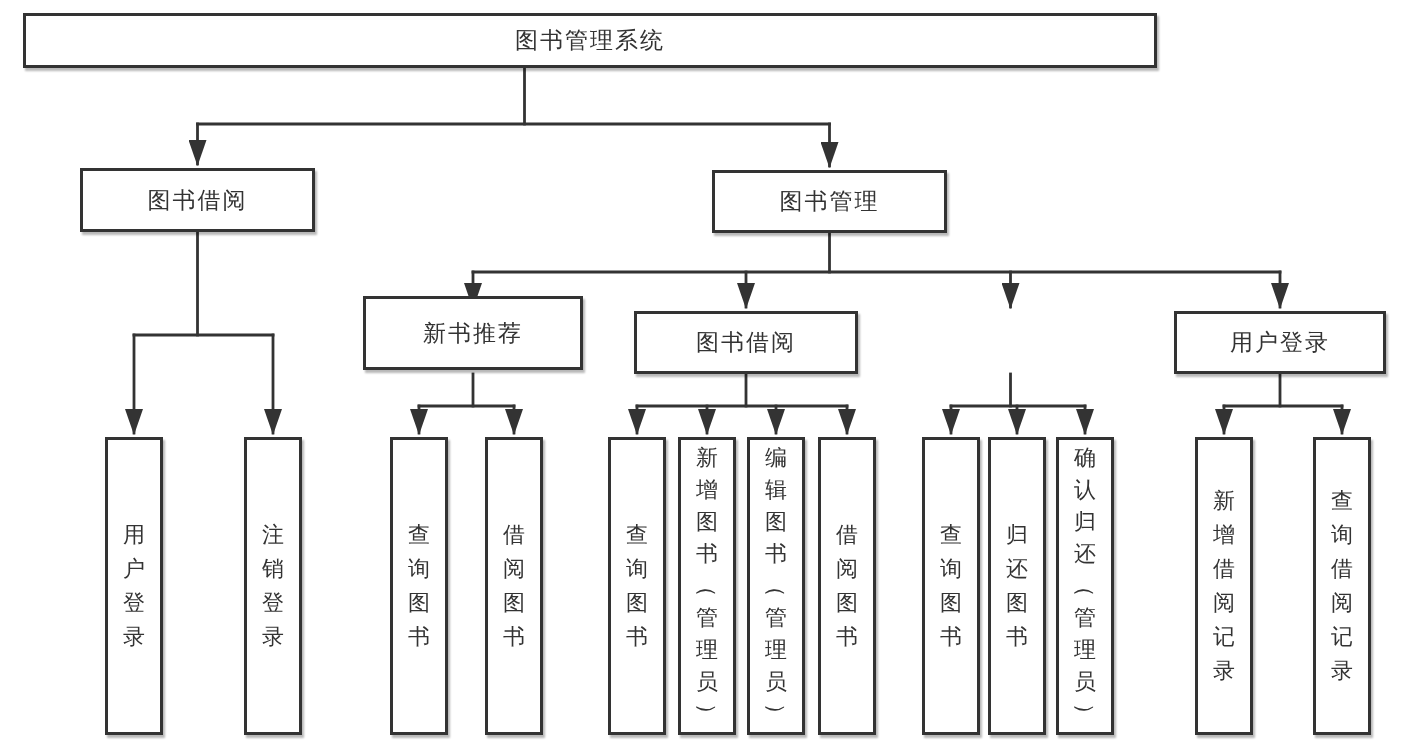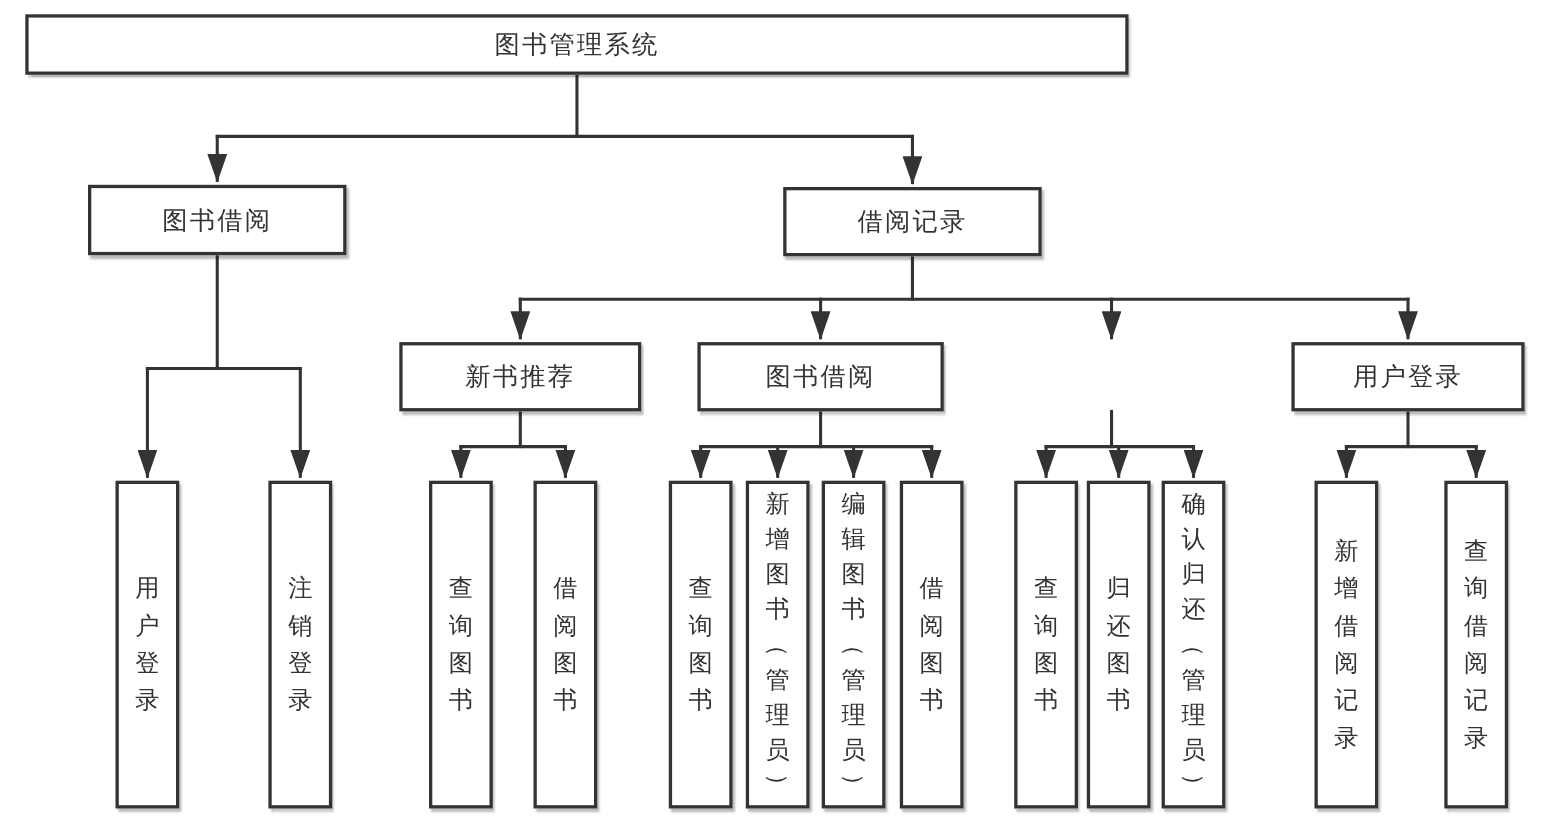--- a/index.html
+++ b/index.html
@@ -106,26 +106,26 @@
       <path d="M776,406 V433" marker-end="url(#arrow)"></path>
       <path d="M847,406 V433" marker-end="url(#arrow)"></path>
       <path d="M951,406 V433" marker-end="url(#arrow)"></path>
       <path d="M1017,406 V433" marker-end="url(#arrow)"></path>
       <path d="M1085,406 V433" marker-end="url(#arrow)"></path>
       <path d="M1224,406 V433" marker-end="url(#arrow)"></path>
       <path d="M1342,406 V433" marker-end="url(#arrow)"></path>
     </g>
   </svg>
 
-  <div class="node hbox" style="left:23px;top:13px;width:1003px;height:55px;">图书管理系统</div>
+  <div class="node hbox" style="left:23px;top:13px;width:1134px;height:55px;">图书管理系统</div>
 
   <div class="node hbox" style="left:80px;top:168px;width:235px;height:64px;">图书借阅</div>
-  <div class="node hbox" style="left:712px;top:170px;width:235px;height:63px;">借阅记录</div>
-
-  <div class="node hbox" style="left:363px;top:311px;width:220px;height:63px;">新书推荐</div>
+  <div class="node hbox" style="left:712px;top:170px;width:235px;height:63px;">图书管理</div>
+
+  <div class="node hbox" style="left:363px;top:296px;width:220px;height:74px;">新书推荐</div>
   <div class="node hbox" style="left:634px;top:311px;width:224px;height:63px;">图书借阅</div>
   <div class="node hbox" style="left:1174px;top:311px;width:212px;height:63px;">用户登录</div>
 
   <div class="node vbox" style="left:105px;">
       <span style="line-height: 34px; height: 34px;">用</span>
       <span style="line-height: 34px; height: 34px;">户</span>
       <span style="line-height: 34px; height: 34px;">登</span>
       <span style="line-height: 34px; height: 34px;">录</span>
     </div>
   <div class="node vbox" style="left:244px;">

